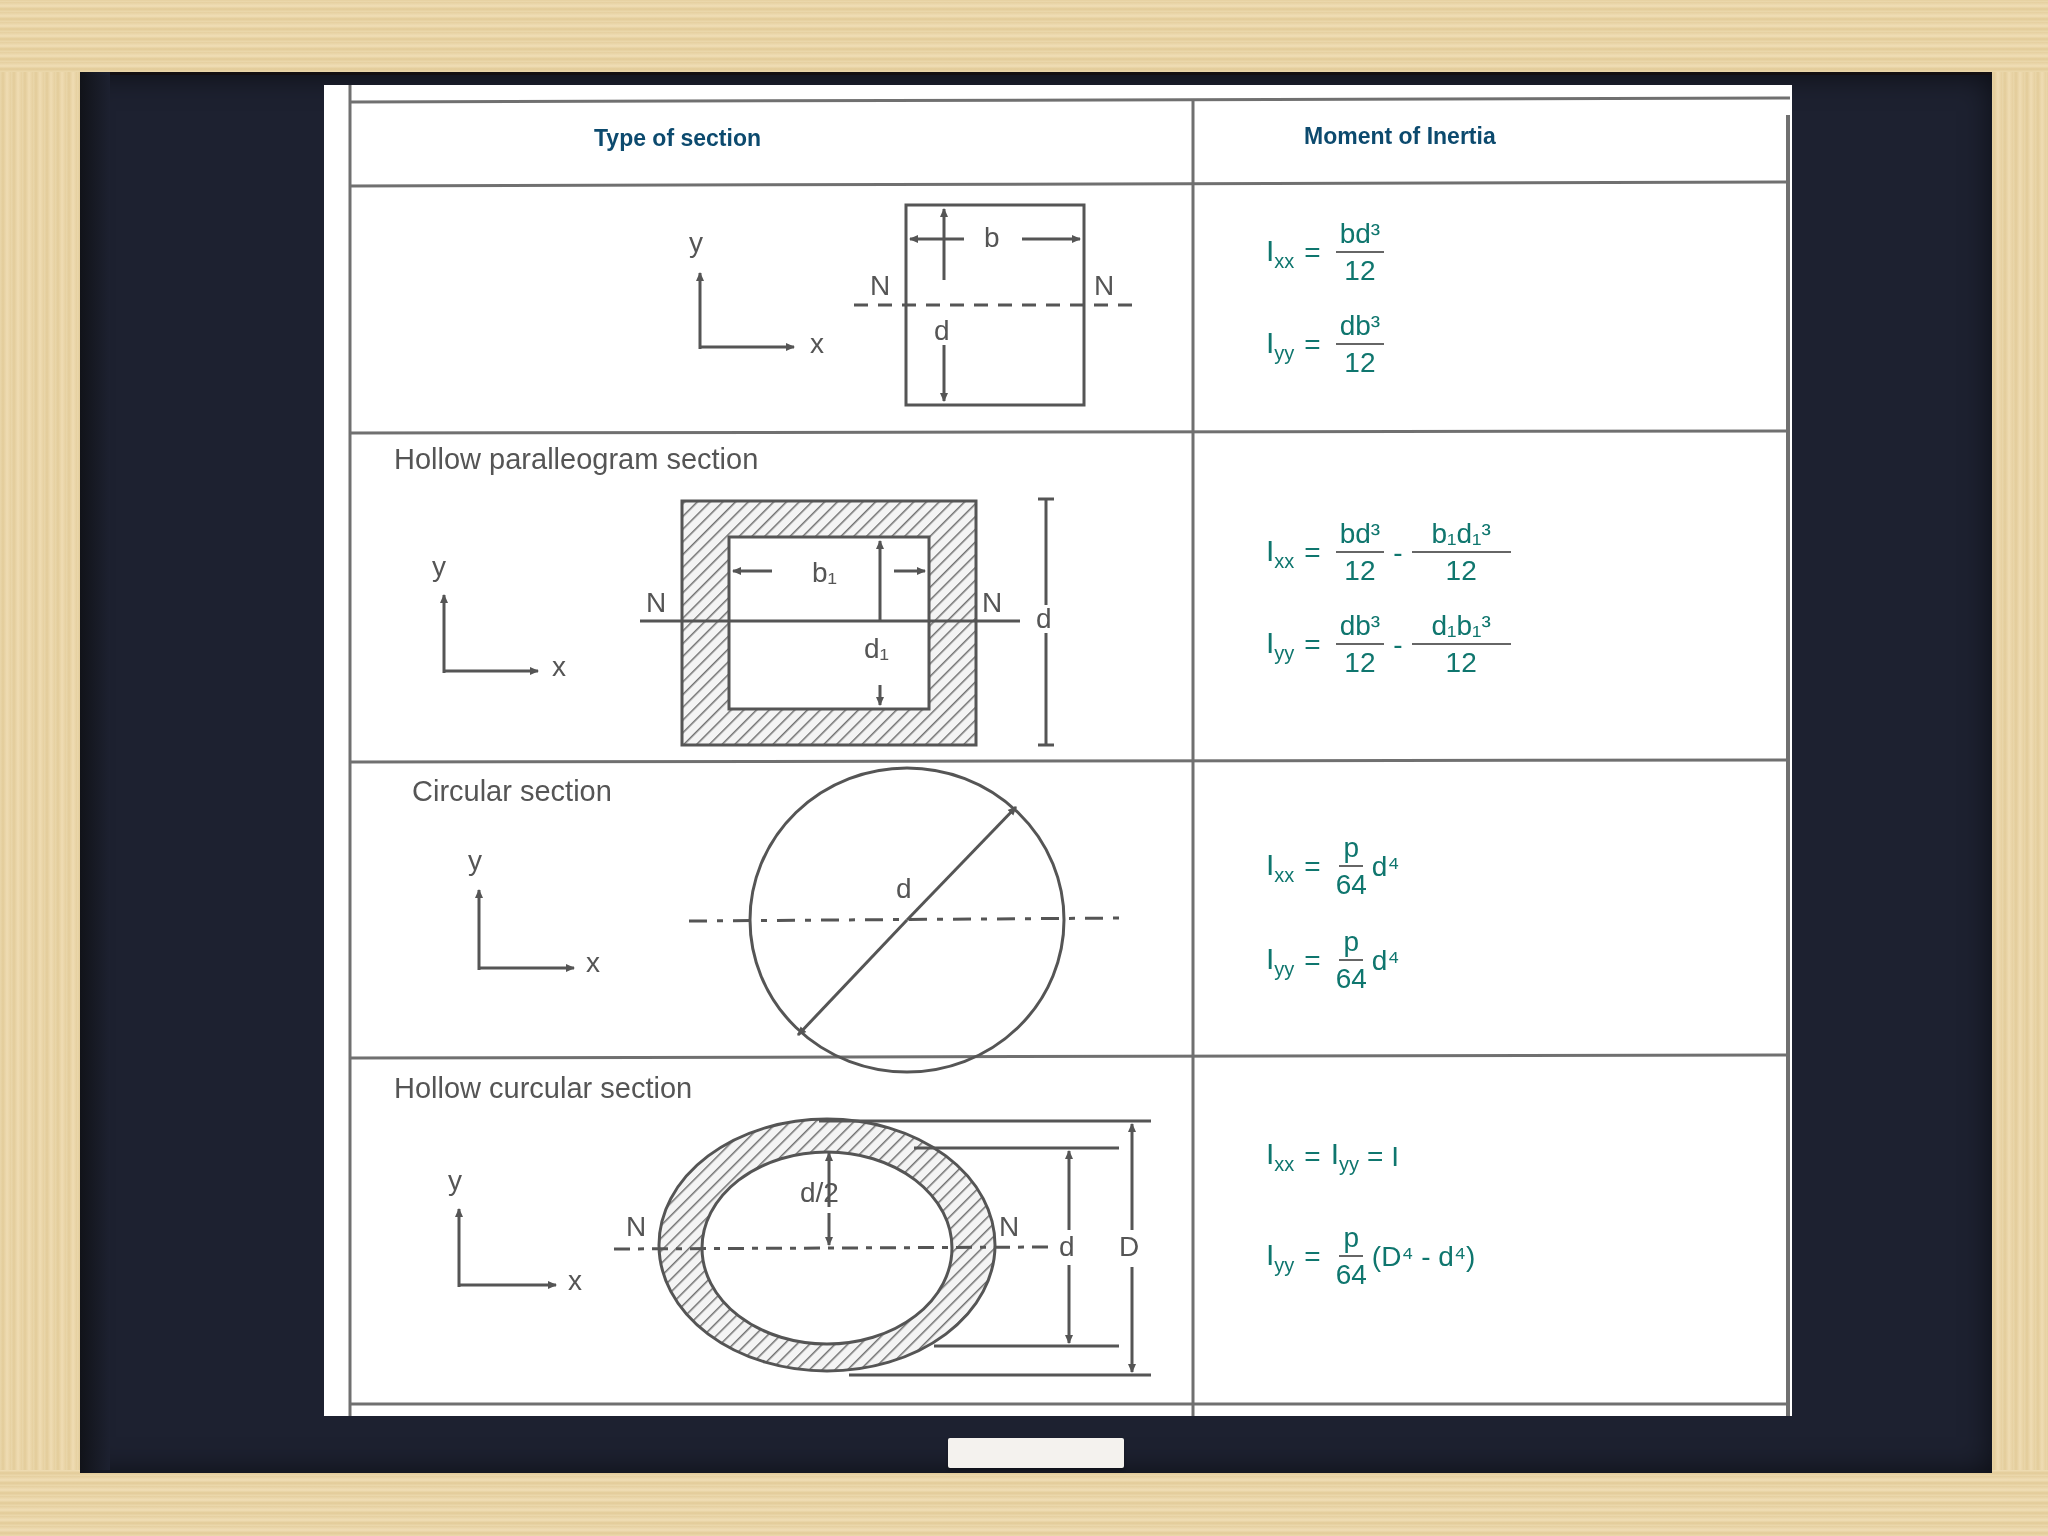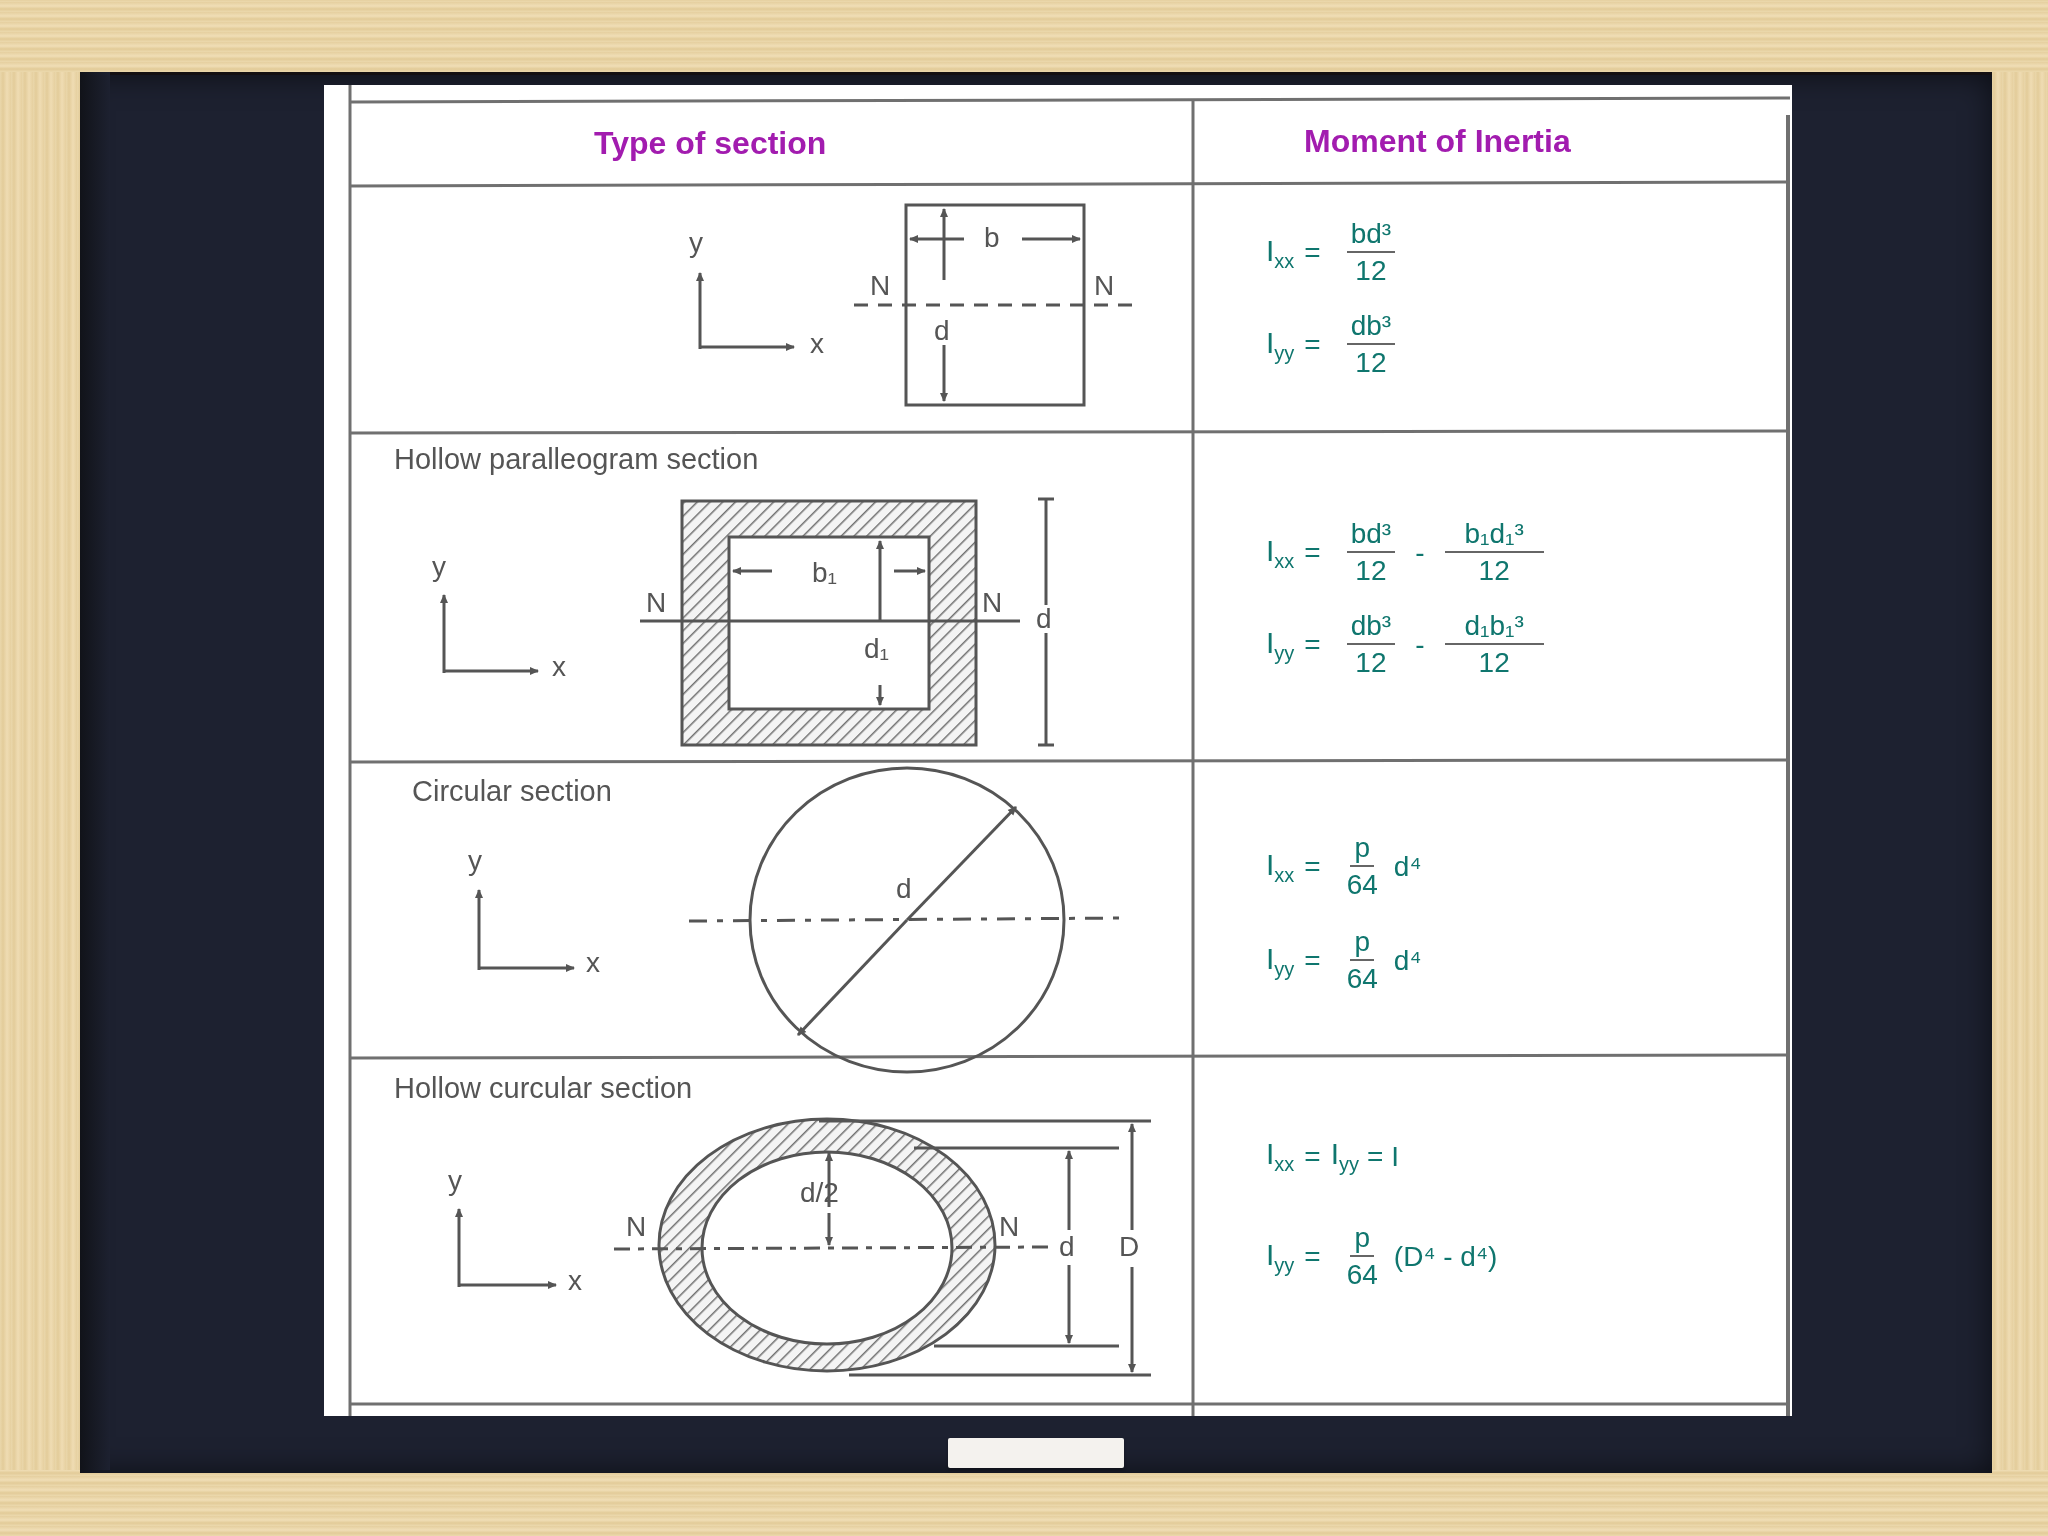--- a/index.html
+++ b/index.html
@@ -11,28 +11,28 @@
     background: repeating-linear-gradient(0deg, #ecd9ae 0px, #e2cb98 3px, #f0deb6 6px, #e5cf9f 10px); }
   .frame-top { top:0; height:72px; }
   .frame-bottom { top:1470px; height:66px; }
   .board { position:absolute; left:80px; top:72px; width:1912px; height:1398px; background:#1d2130;
     box-shadow: inset 0 0 30px rgba(0,0,0,0.6); border-top:3px solid #141012; }
   .board-left { position:absolute; left:80px; top:72px; width:30px; height:1398px; background:linear-gradient(90deg,#111319,#1d2130); }
   .chalk { position:absolute; left:948px; top:1438px; width:176px; height:30px; background:#f4f2ee; border-radius:2px; box-shadow:0 2px 3px rgba(0,0,0,0.3); }
   .paper { position:absolute; left:324px; top:85px; width:1468px; height:1331px; background:#ffffff; }
   .table-svg { position:absolute; left:0; top:0; }
   .txt { position:absolute; color:#555; white-space:nowrap; }
-  .hdr { font-weight:bold; font-size:32px; color:#a21caf; }
+  .hdr { font-weight:bold; font-size:23px; color:#0c4a6e; }
   .lbl { font-size:29px; color:#555; }
   .axis { font-size:28px; color:#555; }
   .dim { font-size:28px; color:#555; }
   .formula { position:absolute; color:#0f766e; font-size:28px; white-space:nowrap; display:flex; align-items:center; }
   .formula .lhs { font-size:30px; }
   .formula .lhs sub { font-size:20px; }
-  .frac { display:inline-flex; flex-direction:column; align-items:center; margin:0 16px; }
+  .frac { display:inline-flex; flex-direction:column; align-items:center; margin:0 5px; }
   .frac .num { padding:0 4px; border-bottom:2px solid #666; line-height:34px; }
   .frac .den { line-height:36px; }
   .eq { margin:0 10px; }
   .minus { margin:0 4px; }
 </style>
 </head>
 <body>
 
 <div class="frame"></div>
 <div class="frame-top"></div>

